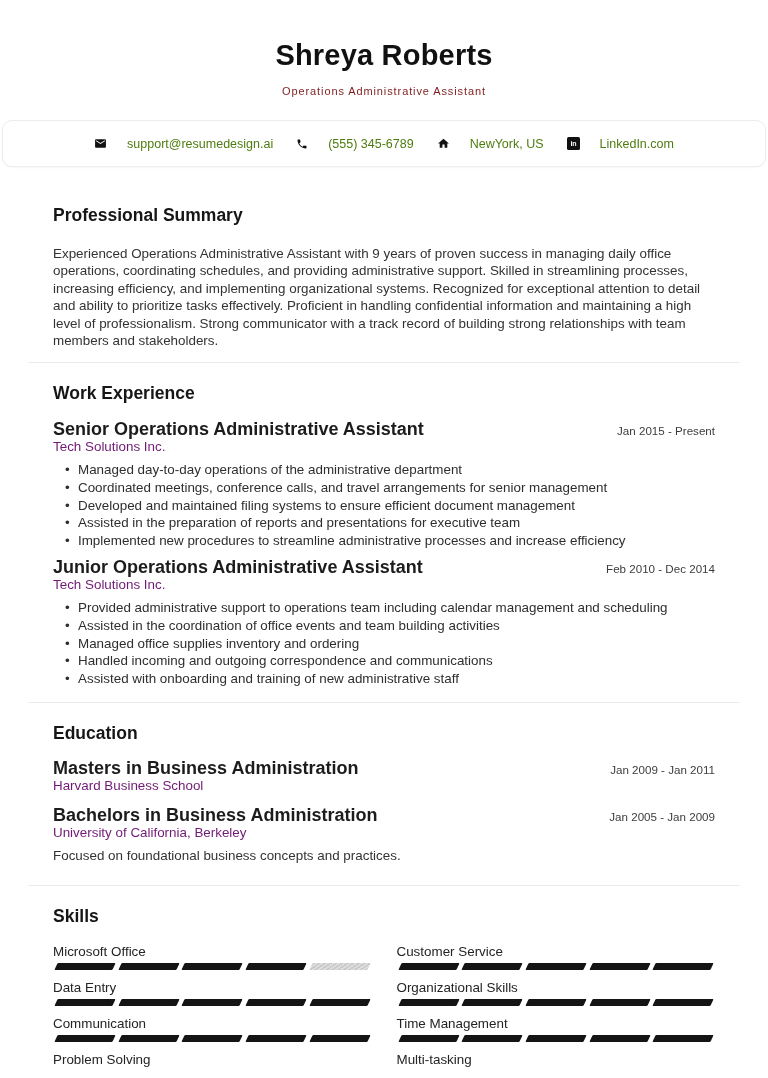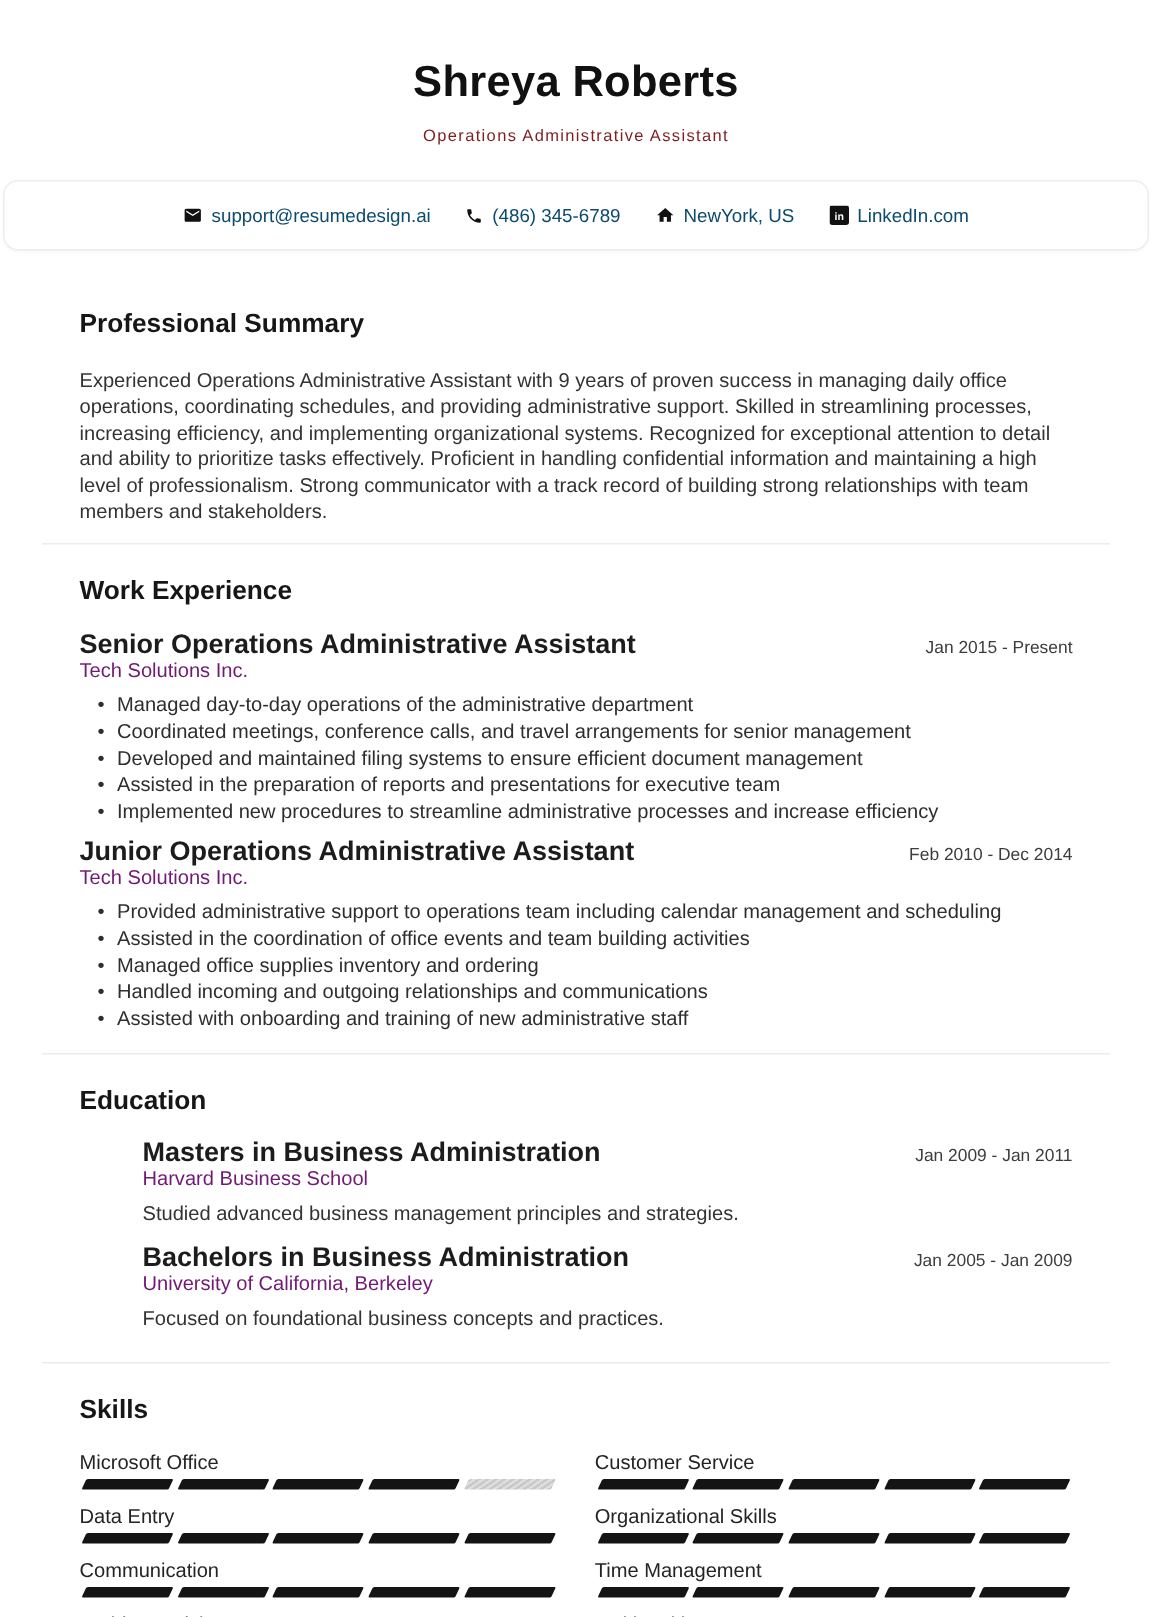--- a/index.html
+++ b/index.html
@@ -20,21 +20,21 @@
     margin-top:7px; font-size:11px; font-weight:400; color:#7f1d1d;
     letter-spacing:0.9px; line-height:22px;
   }
   
   .contact-card {
     margin:18px 2px 0 2px; height:47px;
     border:1px solid #ededed; border-radius:10px;
     background:#fff; box-shadow:0 1px 2px rgba(0,0,0,0.04);
     display:flex; align-items:center; justify-content:center; gap:23px;
   }
-  .contact-item { display:flex; align-items:center; gap:6px; font-size:12.5px; color:#0c4a6e; }
+  .contact-item { display:flex; align-items:center; gap:20px; font-size:12.5px; color:#4d7c0f; }
   .contact-item svg { display:block; }
   
   .page { padding:0 28px; }
   .inner { padding:0 25px; }
   hr.divider { border:none; border-top:1px solid #ebebeb; height:0; }
   .hr-1 { margin-top:13px; }
   .hr-2 { margin-top:15px; }
   .hr-3 { margin-top:21px; }
   .section-heading {
     font-size:17.5px; font-weight:700; color:#161616; line-height:22px;
@@ -52,21 +52,21 @@
   .item-date { font-size:11.6px; color:#3c3c3c; white-space:nowrap; }
   .item-sub { font-size:13.4px; color:#701a75; line-height:17px; }
   ul.bullets { margin-top:6px; list-style:none; }
   ul.bullets li {
     font-size:13.4px; color:#2e2e2e; line-height:17.6px;
     padding-left:25px; position:relative;
   }
   ul.bullets li::before {
     content:"•"; position:absolute; left:12px; top:0; color:#2e2e2e;
   }
-  .edu-entry { margin-top:16px;margin-left:42px; }
+  .edu-entry { margin-top:16px; }
   .edu-entry + .edu-entry { margin-top:13px; }
   .edu-desc { margin-top:6px; font-size:13.4px; color:#333; line-height:17px; }
   
   .skills-grid {
     margin-top:17px;
     display:grid; grid-template-columns:1fr 1fr; column-gap:25px;
   }
   .skill-item { margin-bottom:10px; }
   .skill-label { font-size:13.4px; color:#242424; line-height:16px; }
   .skill-bar { margin-top:3px; display:flex; gap:6px; height:7px; padding:0 3px; }
@@ -93,21 +93,21 @@
         </svg>
     </span>
     <span>support@resumedesign.ai</span>
   </div>
   <div class="contact-item">
     <span>
       <svg width="12" height="12" viewBox="0 0 24 24" fill="#111">
           <path d="M6.62 10.79c1.44 2.83 3.76 5.14 6.59 6.59l2.2-2.21c.27-.27.67-.36 1.02-.24 1.12.37 2.33.57 3.57.57.55 0 1 .45 1 1V20c0 .55-.45 1-1 1-9.39 0-17-7.61-17-17 0-.55.45-1 1-1h3.5c.55 0 1 .45 1 1 0 1.25.2 2.45.57 3.57.11.35.03.74-.25 1.02l-2.2 2.2z"></path>
         </svg>
     </span>
-    <span>(486) 345-6789</span>
+    <span>(555) 345-6789</span>
   </div>
   <div class="contact-item">
     <span>
       <svg width="13" height="13" viewBox="0 0 24 24" fill="#111">
           <path d="M10 20v-6h4v6h5v-8h3L12 3 2 12h3v8z"></path>
         </svg>
     </span>
     <span>NewYork, US</span>
   </div>
   <div class="contact-item">
@@ -154,40 +154,39 @@
       <div class="job">
         <div class="row">
           <span class="item-title">Junior Operations Administrative Assistant</span>
           <span class="item-date">Feb 2010 - Dec 2014</span>
         </div>
         <div class="item-sub">Tech Solutions Inc.</div>
         <ul class="bullets">
             <li>Provided administrative support to operations team including calendar management and scheduling</li>
             <li>Assisted in the coordination of office events and team building activities</li>
             <li>Managed office supplies inventory and ordering</li>
-            <li>Handled incoming and outgoing relationships and communications</li>
+            <li>Handled incoming and outgoing correspondence and communications</li>
             <li>Assisted with onboarding and training of new administrative staff</li>
           </ul>
       </div>
     </div>
   </section>
 
   <hr class="divider hr-2" style="border-top-color: rgb(235, 235, 235);">
 
   <section>
     <div class="inner">
       <h2 class="section-heading after-hr-heading">Education</h2>
 
       <div class="edu-entry">
         <div class="row">
           <span class="item-title">Masters in Business Administration</span>
           <span class="item-date">Jan 2009 - Jan 2011</span>
         </div>
         <div class="item-sub">Harvard Business School</div>
-        <div class="edu-desc">Studied advanced business management principles and strategies.</div>
       </div>
 
       <div class="edu-entry">
         <div class="row">
           <span class="item-title">Bachelors in Business Administration</span>
           <span class="item-date">Jan 2005 - Jan 2009</span>
         </div>
         <div class="item-sub">University of California, Berkeley</div>
         <div class="edu-desc">Focused on foundational business concepts and practices.</div>
       </div>

